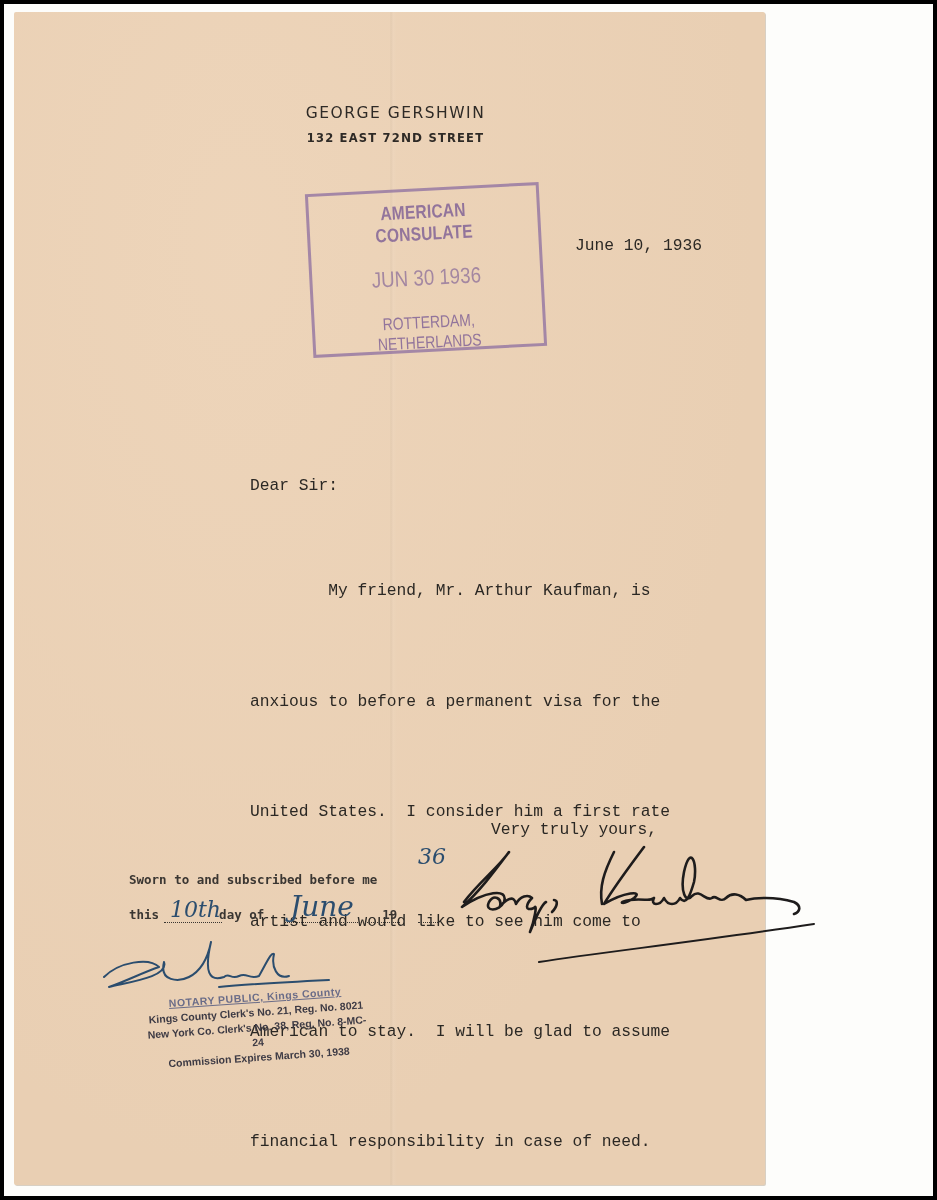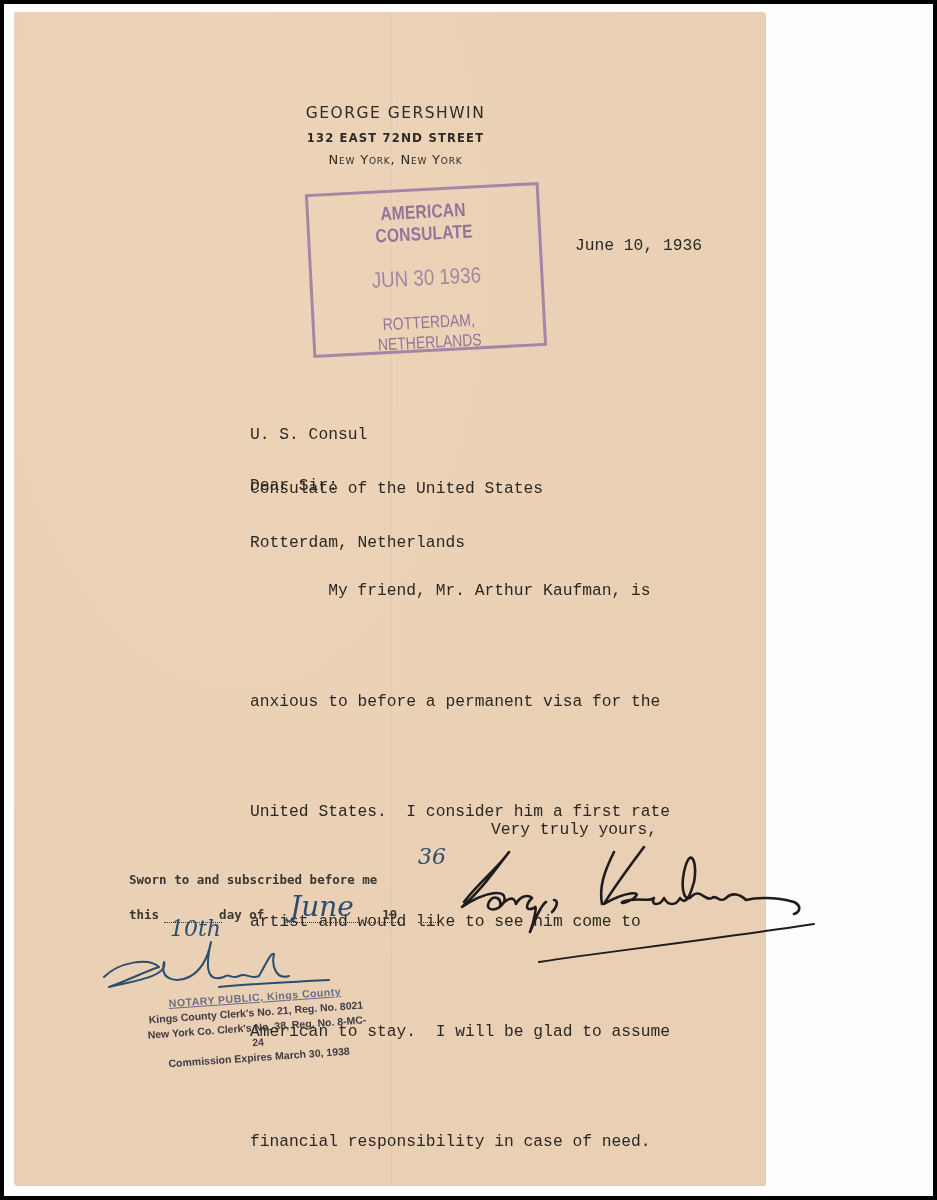--- a/index.html
+++ b/index.html
@@ -75,36 +75,30 @@
 </head>
 <body>
 
 <div class="frame-white"></div>
 
 <div class="paper">
 
   <div class="letterhead">
     <div class="lh-name">GEORGE  GERSHWIN</div>
     <div class="lh-street"><span>132 EAST 72</span><span class="sc">ND</span><span> STREET</span></div>
-    <div class="lh-city">New York, New York</div>
   </div>
 
   <div class="stamp">
     <div class="stamp-top">AMERICAN CONSULATE</div>
     <div class="stamp-date">JUN 30 1936</div>
     <div class="stamp-bottom">ROTTERDAM, NETHERLANDS</div>
   </div>
 
   <div class="typed date" style="top:224px;left:561px;">June 10, 1936</div>
 
-  <div class="typed addr" style="top:378px;left:236px;">
-    <div>U. S. Consul</div>
-    <div>Consulate of the United States</div>
-    <div>Rotterdam, Netherlands</div>
-  </div>
 
   <div class="typed salutation" style="top:464px;left:236px;">Dear Sir:</div>
 
   <div class="typed body" style="top:488px;left:236px;">
     <div>        My friend, Mr. Arthur Kaufman, is</div>
     <div>anxious to before a permanent visa for the</div>
     <div>United States.  I consider him a first rate</div>
     <div>artist and would like to see him come to</div>
     <div>American to stay.  I will be glad to assume</div>
     <div>financial responsibility in case of need.</div>
@@ -123,21 +117,21 @@
       <path d="M85 130 C 150 120, 240 110, 360 92" stroke-width="2"></path>
     </g>
   </svg>
 
   <div class="notary-typed sworn" style="top:860px;left:115px;">Sworn to and subscribed before me</div>
 
   <div class="notary-typed thisday" style="top:895px;left:115px;"><span>this</span><span style="display:inline-block;width:60px;"></span><span>day of</span><span style="display:inline-block;width:118px;"></span><span>19</span><span style="display:inline-block;width:20px;"></span></div>
   <div class="dotline" style="left:150px;top:910px;width:58px;"></div>
   <div class="dotline" style="left:270px;top:910px;width:116px;"></div>
   <div class="dotline" style="left:404px;top:910px;width:20px;"></div>
-  <div class="hand" style="left:156px;top:904px;font-size:22px;">10th</div>
+  <div class="hand" style="left:156px;top:885px;font-size:22px;">10th</div>
   <div class="hand" style="left:276px;top:878px;font-size:28px;">June</div>
   <div class="hand" style="left:404px;top:832px;font-size:22px;">36</div>
 
   <svg class="sig" style="left:85px;top:920px;" width="240" height="70" viewBox="0 0 240 70">
     <g fill="none" stroke="#2b4d6e" stroke-width="2" stroke-linecap="round" stroke-linejoin="round">
       <path d="M5 45 C 20 30, 50 25, 60 35 C 45 40, 25 50, 10 55 C 30 50, 70 45, 65 30 C 60 50, 80 50, 90 45 C 100 40, 108 30, 112 10 C 105 40, 110 50, 125 45 C 130 40, 132 48, 140 44 C 148 40, 150 48, 160 44 C 168 30, 172 20, 175 22 C 172 35, 178 48, 190 44"></path>
       <path d="M120 55 C 150 52, 190 50, 230 48"></path>
     </g>
   </svg>
 

